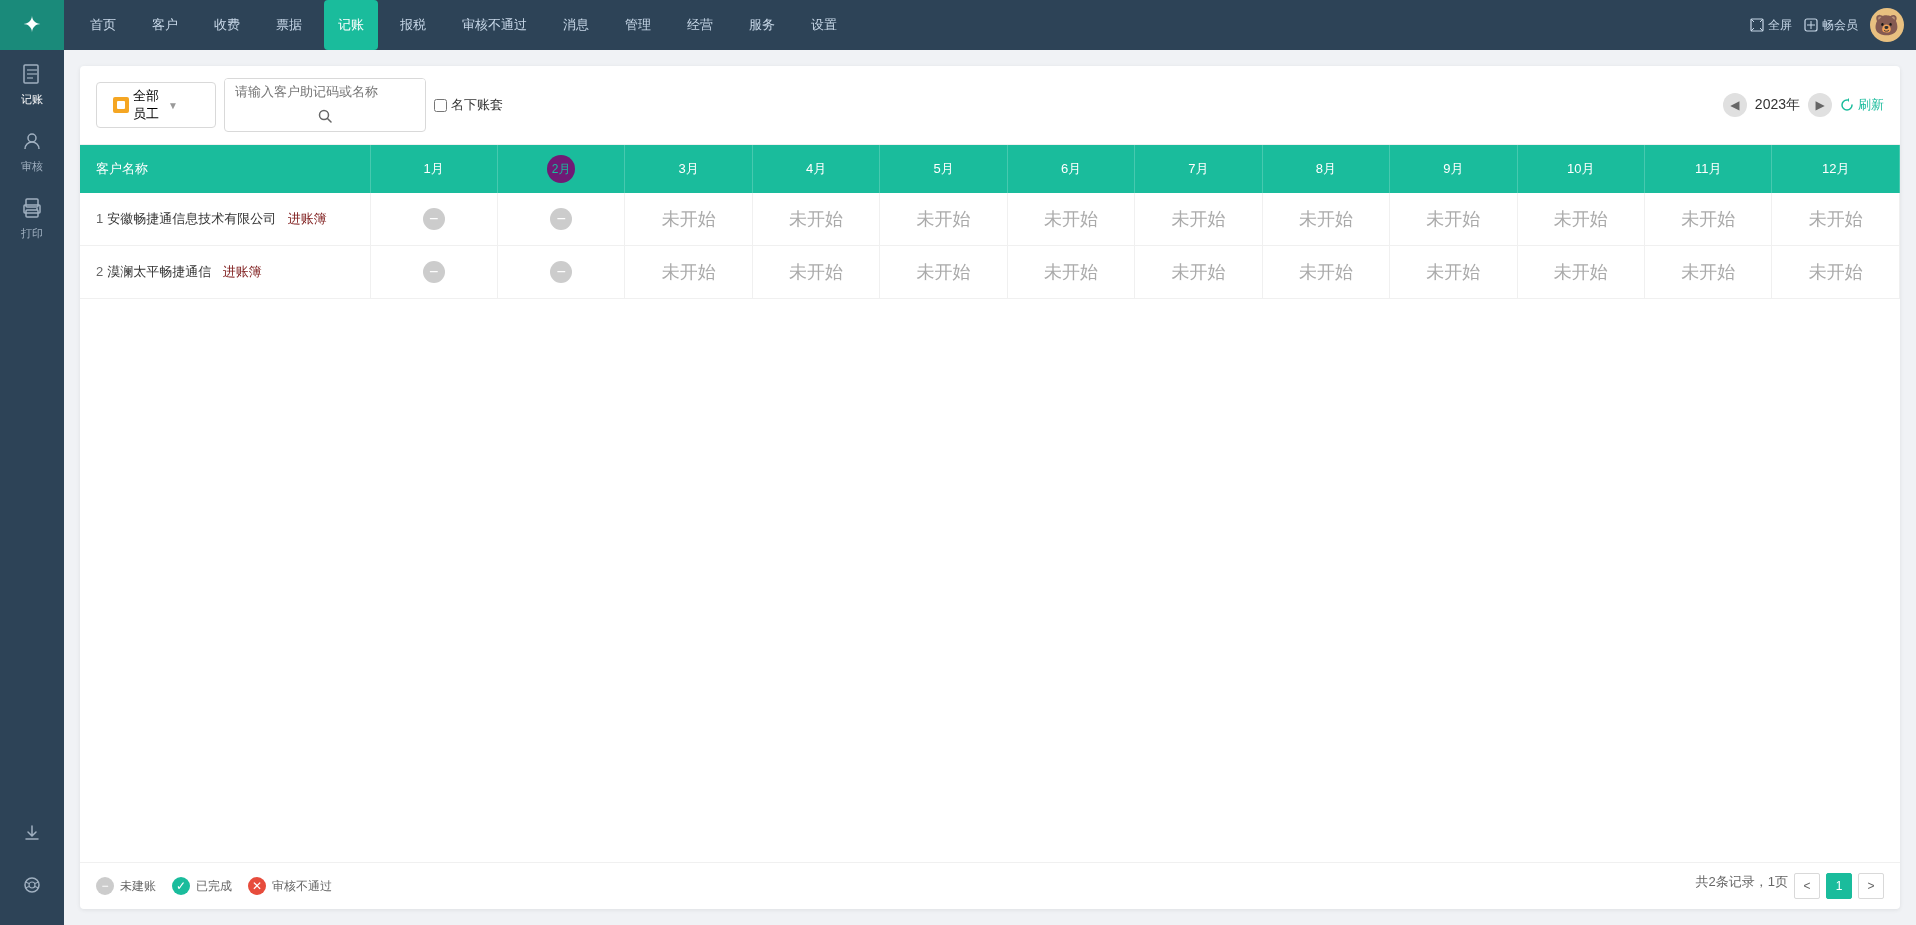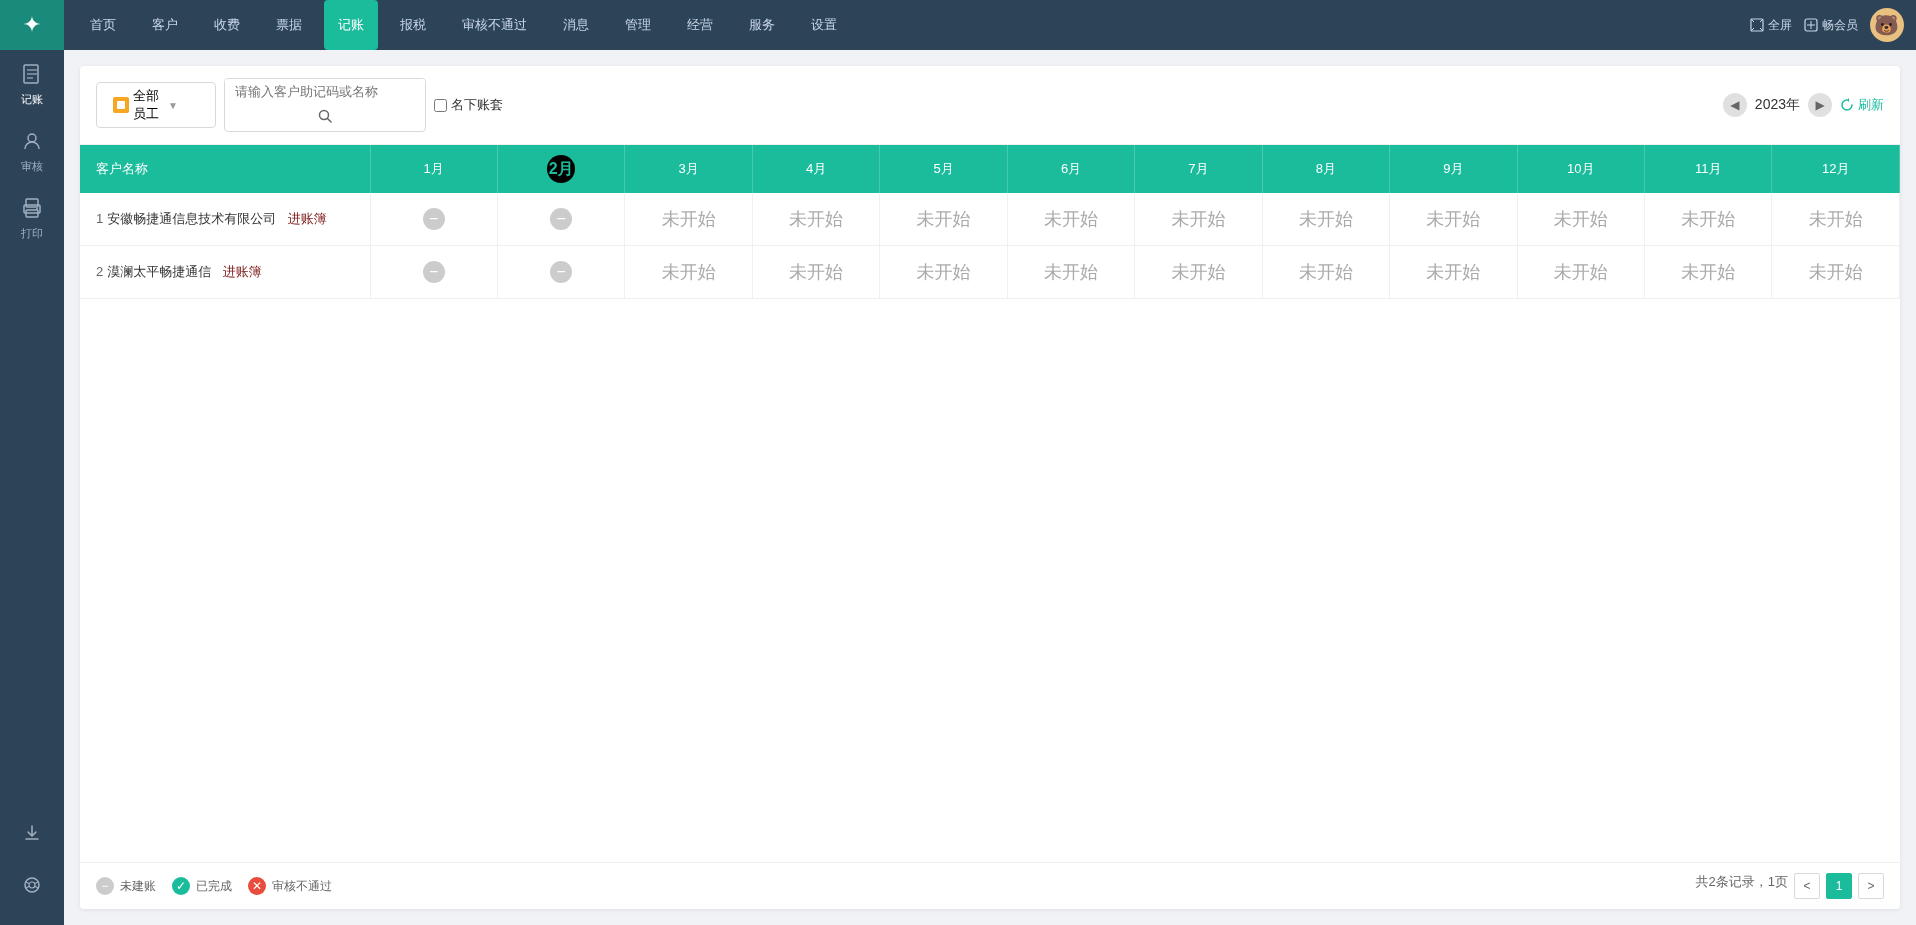--- a/index.html
+++ b/index.html
@@ -254,26 +254,26 @@
     thead th:first-child {
       text-align: left;
       padding-left: 16px;
       width: 300px;
     }
     thead th .month-circle {
       display: inline-flex;
       width: 28px;
       height: 28px;
       border-radius: 50%;
-      background: #000000;
+      background: #701a75;
       color: #1abc9c;
       align-items: center;
       justify-content: center;
-      font-size: 16px;
-      font-weight: bold;
+      font-size: 12px;
+      font-weight: normal;
     }
     tbody tr {
       border-bottom: 1px solid #f0f0f0;
     }
     tbody td {
       padding: 14px 8px;
       text-align: center;
       font-size: 13px;
       color: #333;
       border-right: 1px solid #f0f0f0;

